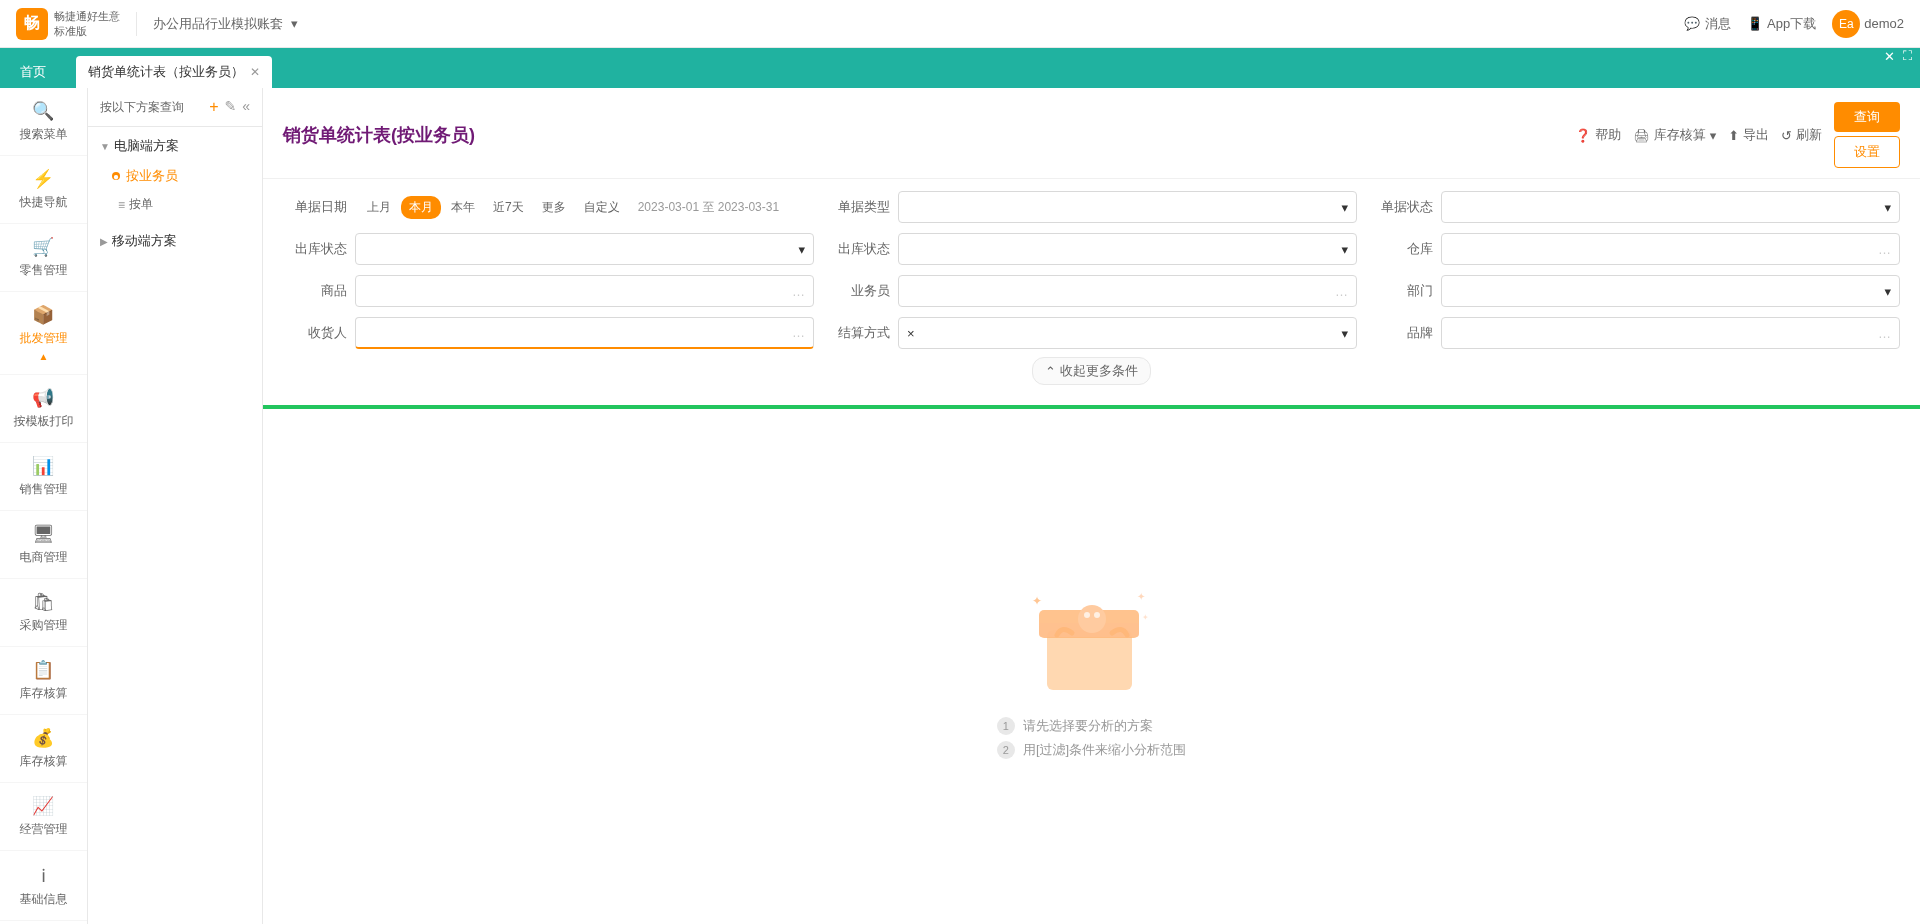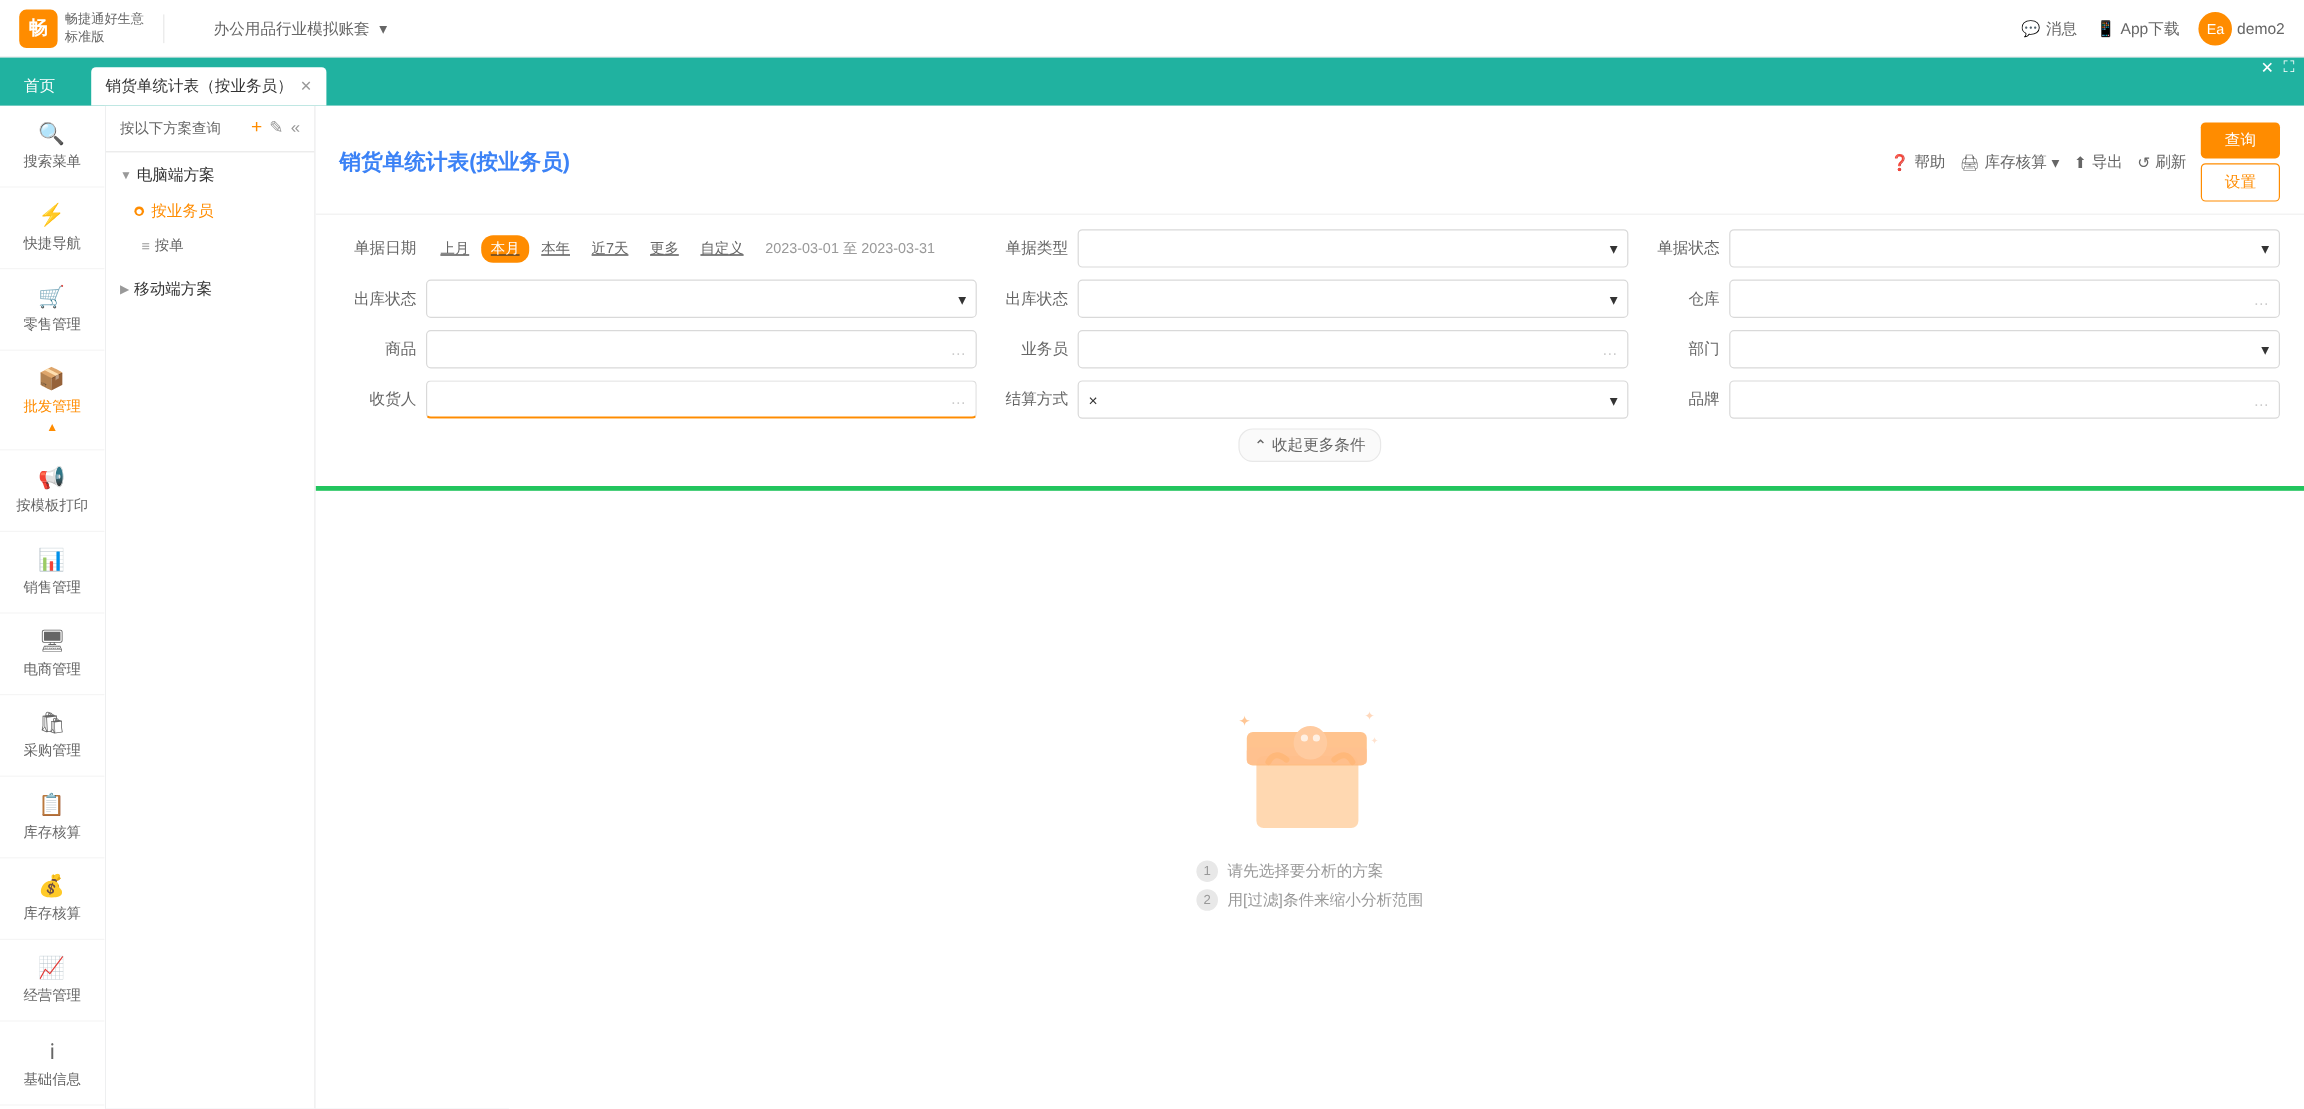--- a/index.html
+++ b/index.html
@@ -4,21 +4,21 @@
   <style>
     * { box-sizing: border-box; margin: 0; padding: 0; }
     body { font-family: 'Microsoft YaHei', Arial, sans-serif; font-size: 13px; background: #f0f2f5; color: #333; display: flex; flex-direction: column; height: 924px; overflow: hidden; }
 
     
     .top-bar { height: 48px; background: #fff; display: flex; align-items: center; justify-content: space-between; padding: 0 16px; border-bottom: 1px solid #e8e8e8; flex-shrink: 0; }
     .top-bar-left { display: flex; align-items: center; gap: 8px; }
     .logo-area { display: flex; align-items: center; gap: 6px; }
     .logo-icon { width: 32px; height: 32px; background: #ff8c00; border-radius: 6px; display: flex; align-items: center; justify-content: center; color: #fff; font-size: 16px; font-weight: bold; }
     .logo-text { font-size: 11px; color: #666; line-height: 1.3; }
-    .top-bar-center { display: flex; align-items: center; gap: 8px; color: #666; font-size: 13px; margin-left: 25px; }
+    .top-bar-center { display: flex; align-items: center; gap: 8px; color: #666; font-size: 13px; }
     .top-bar-right { display: flex; align-items: center; gap: 16px; color: #666; }
     .top-bar-right-item { display: flex; align-items: center; gap: 4px; cursor: pointer; font-size: 13px; }
     .avatar { width: 28px; height: 28px; border-radius: 50%; background: #ff8c00; display: flex; align-items: center; justify-content: center; color: #fff; font-size: 12px; }
 
     
     .tab-bar { height: 40px; background: #20b2a0; display: flex; align-items: flex-start; padding: 0 8px; flex-shrink: 0; }
     .tab-item { height: 32px; display: flex; align-items: center; padding: 0 12px; border-radius: 4px 4px 0 0; cursor: pointer; font-size: 13px; gap: 6px; }
     .tab-item.home { color: #fff; background: transparent; }
     .tab-item.active { background: #fff; color: #333; margin-left: 18px; }
     .tab-close { color: #999; font-size: 12px; cursor: pointer; }
@@ -45,29 +45,29 @@
     .scheme-item.active { color: #ff8c00; }
     .scheme-item .dot { width: 8px; height: 8px; border-radius: 50%; background: #ff8c00; display: flex; align-items: center; justify-content: center; font-size: 10px; color: #fff; }
     .sub-scheme { display: flex; align-items: center; gap: 4px; padding: 5px 12px 5px 30px; font-size: 12px; color: #666; cursor: pointer; }
     .sub-scheme .icon { color: #999; font-size: 12px; }
     .scheme-group2 { padding: 4px 0; }
     .scheme-group2-title { display: flex; align-items: center; gap: 4px; padding: 6px 12px; font-size: 13px; color: #333; cursor: pointer; }
 
     
     .main-content { flex: 1; display: flex; flex-direction: column; overflow: hidden; background: #fff; }
     .page-header { display: flex; align-items: center; justify-content: space-between; padding: 14px 20px 10px; border-bottom: 1px solid #f0f0f0; }
-    .page-title { font-size: 18px; font-weight: bold; color: #3b82f6; }
+    .page-title { font-size: 18px; font-weight: bold; color: #701a75; }
     .page-actions { display: flex; align-items: center; gap: 12px; color: #666; font-size: 13px; }
     .page-action-btn { display: flex; align-items: center; gap: 4px; cursor: pointer; }
     .btn-query { background: #ff8c00; color: #fff; border: none; padding: 6px 20px; border-radius: 4px; cursor: pointer; font-size: 13px; }
     .btn-settings { background: #fff; color: #ff8c00; border: 1px solid #ff8c00; padding: 6px 16px; border-radius: 4px; cursor: pointer; font-size: 13px; }
 
     
     .filter-area { padding: 12px 20px; border-bottom: 4px solid #22c55e; }
-    .date-tabs { display: flex; gap: 2px; align-items: center; margin-left: 4px; text-decoration: underline; }
+    .date-tabs { display: flex; gap: 2px; align-items: center; margin-left: 4px; }
     .date-tab { padding: 3px 8px; border-radius: 3px; cursor: pointer; font-size: 12px; color: #666; }
     .date-tab.active { background: #ff8c00; color: #fff; border-radius: 10px; }
     .date-range { font-size: 12px; color: #999; margin-left: 8px; }
     .filter-row-wrapper { display: grid; grid-template-columns: 1fr 1fr 1fr; gap: 12px; margin-bottom: 10px; align-items: center; }
     .filter-item { display: flex; align-items: center; }
     .filter-item-label { width: 72px; color: #666; font-size: 13px; text-align: right; flex-shrink: 0; padding-right: 8px; }
     .filter-item-field { flex: 1; height: 32px; border: 1px solid #d9d9d9; border-radius: 4px; padding: 0 8px; font-size: 13px; color: #333; display: flex; align-items: center; position: relative; cursor: pointer; background: #fff; }
     .filter-item-field.has-bottom-border { border-bottom: 2px solid #ff8c00; }
     .collapse-bar { display: flex; justify-content: center; padding: 8px 0; }
     .collapse-btn { display: flex; align-items: center; gap: 4px; color: #666; font-size: 13px; cursor: pointer; padding: 4px 12px; border: 1px solid #e8e8e8; border-radius: 12px; background: #fafafa; }

